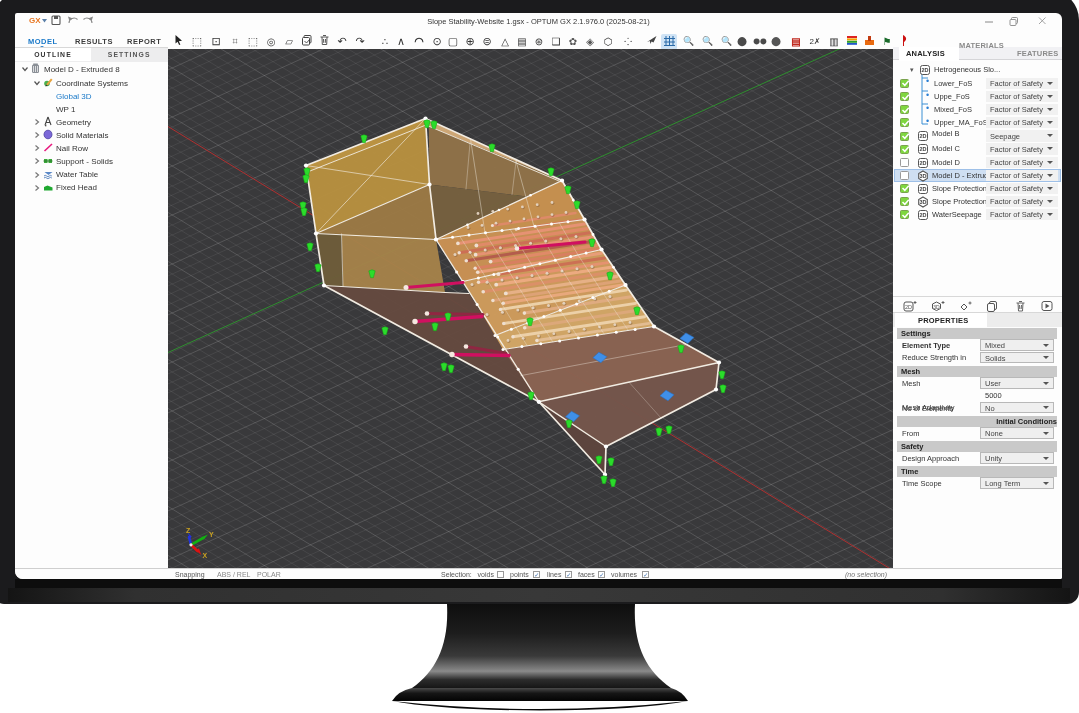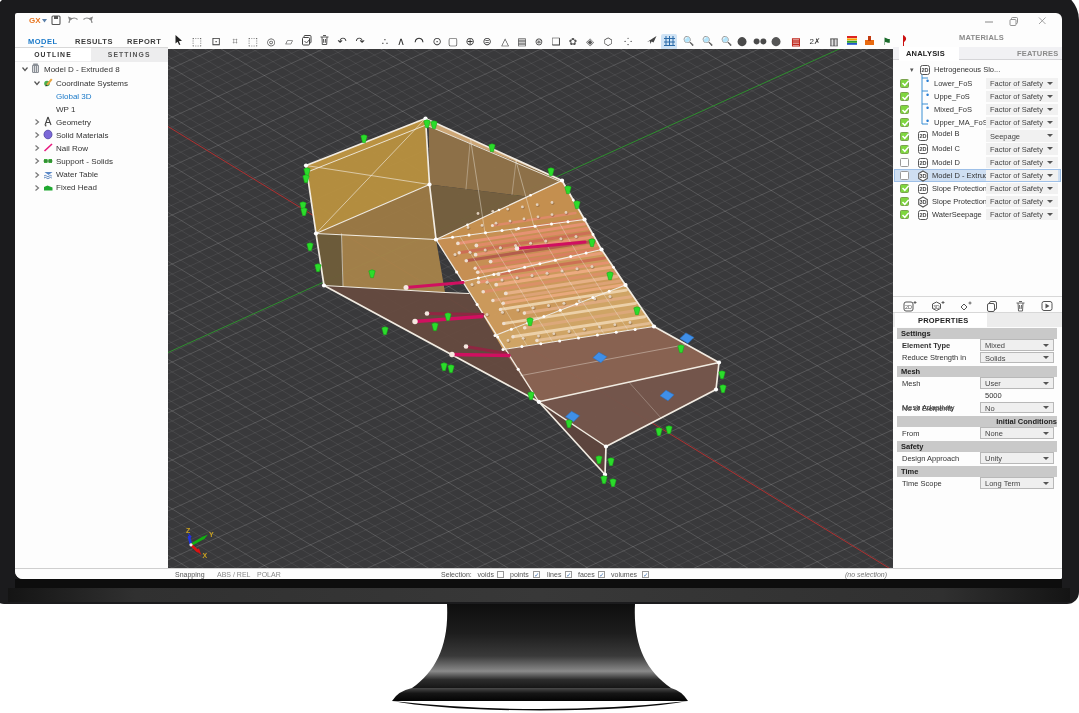--- a/index.html
+++ b/index.html
@@ -36,20 +36,21 @@
 #standsvg { position:absolute; left:0; top:579px; width:1079px; height:134px; }
 #vpsvg { position:absolute; left:153px; top:35.5px; width:725px; height:520px; }
 .ticon { position:absolute; top:20.5px; width:16px; height:16px; color:#333; font-size:10px; text-align:center; line-height:15px;}
 </style>
 </head>
 <body>
 <div id="stage">
   <div id="monitor"></div>
   <div id="screen">
 
+    <div id="title-text">Slope Stability-Website 1.gsx - OPTUM GX 2.1.976.0 (2025-08-21)</div>
     <svg class="abs" style="left:13px;top:1px" width="90" height="13" viewBox="0 0 90 13">
       <text x="1" y="9" font-size="8" font-weight="bold" fill="#e87722" font-family="Liberation Sans">GX</text>
       <path d="M14 5 l5 0 l-2.5 3.5 z" fill="#5a7fa8"></path>
       <rect x="24" y="2" width="8" height="8.5" rx="1" fill="none" stroke="#555" stroke-width="1.1"></rect>
       <rect x="26" y="2" width="4" height="3" fill="#555"></rect>
       <path d="M41 9 a5 5 0 0 1 8.5 -3.5" fill="none" stroke="#888" stroke-width="1.1"></path>
       <path d="M40 2.5 l1.2 4 l3.8 -2 z" fill="#888"></path>
       <path d="M64 9 a5 5 0 0 0 -8.5 -3.5" fill="none" stroke="#888" stroke-width="1.1"></path>
       <path d="M65 2.5 l-1.2 4 l-3.8 -2 z" fill="#888"></path>
     </svg>
@@ -794,21 +795,21 @@
           <text x="186" y="532" font-size="7" font-weight="bold" fill="#c8a020" font-family="Liberation Sans">Z</text>
           <text x="209" y="536" font-size="7" font-weight="bold" fill="#c8a020" font-family="Liberation Sans">Y</text>
           <text x="202.5" y="557" font-size="7" font-weight="bold" fill="#c8a020" font-family="Liberation Sans">X</text>
         </g>
       </svg>
 
     <div id="rightpanel-content">
         <div class="abs" style="left:878px;top:34px;width:169px;height:12.5px;background:#f1f1f4;border-bottom:1px solid #d5d5d8;"></div>
         <div class="abs" style="left:884px;top:34px;width:60px;height:13.5px;background:#fff;"></div>
         <div class="rptab" style="left:891px;top:36px;color:#222;">ANALYSIS</div>
-        <div class="rptab" style="left:944px;top:20px;">MATERIALS</div>
+        <div class="rptab" style="left:944px;top:28px;">MATERIALS</div>
         <div class="rptab" style="left:1002px;top:36px;">FEATURES</div>
         <div class="abs" style="left:879px;top:156.2px;width:167px;height:13.2px;background:#cfdff2;border:1px solid #9ec0e8;"></div>
         <svg class="abs" style="left:899px;top:57.5px;" width="22" height="66">
           <path d="M8 1 L8 53 M8 7 L14 7 M8 20 L14 20 M8 33 L14 33 M8 53 L14 53" stroke="#3b8fd4" stroke-width="1" fill="none"></path>
         </svg>
         <span class="abs" style="left:895px;top:52.6px;font-size:7px;color:#555;">▾</span>
         <div class="ai2d" style="left:905px;top:52.1px;">2D</div>
         <span class="arow" style="left:919px;top:52.3px;">Hetrogeneous Slo...</span>
         <div class="acheck" style="top:65.8px;"></div>
         <svg class="abs" style="left:885px;top:65.2px;" width="11" height="11">

